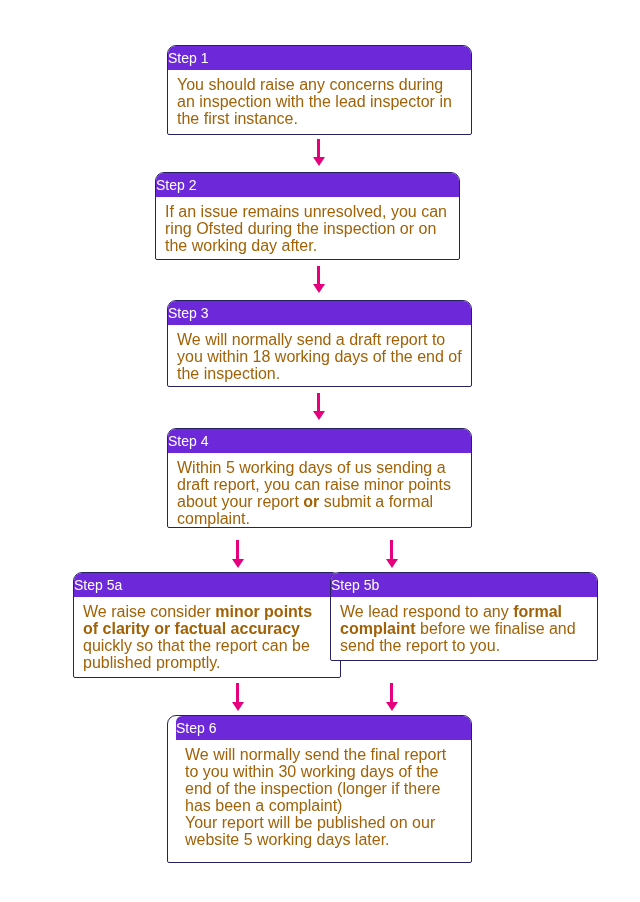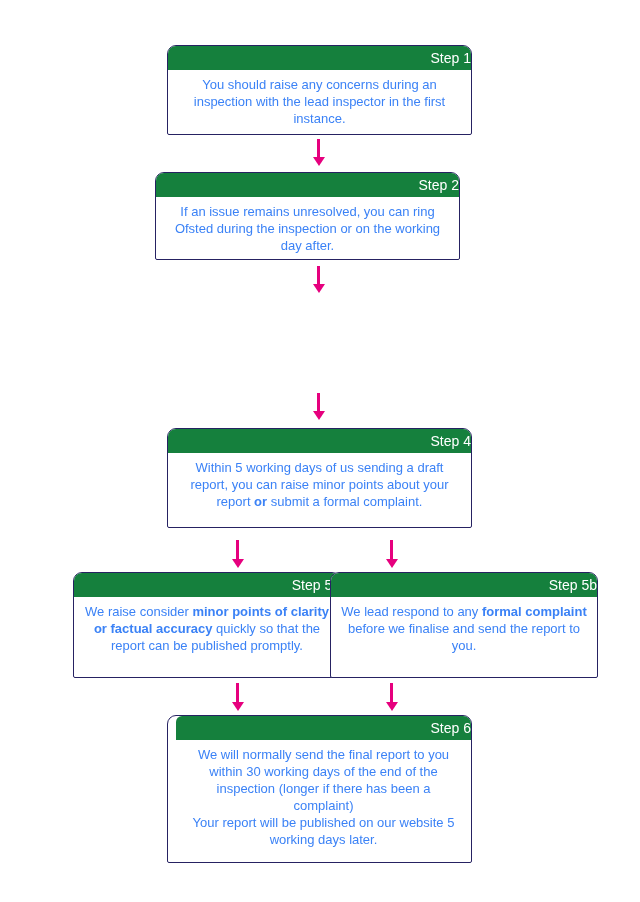--- a/index.html
+++ b/index.html
@@ -5,36 +5,36 @@
   html,body{margin:0;padding:0;background:#ffffff;}
   .page{
     position:relative;width:640px;height:902px;background:#ffffff;
     font-family:"Liberation Sans","DejaVu Sans",sans-serif;overflow:hidden;
   }
   .box{
     position:absolute;background:#ffffff;border:1.5px solid #262262;
     border-radius:9px 9px 2px 2px;box-sizing:border-box;overflow:hidden;
   }
   .hdr{
-    background:#15803d;color:#ffffff;height:24px;line-height:24px;
-    text-align:right;font-size:14px;border-radius:6px 6px 0 0;
+    background:#6d28d9;color:#ffffff;height:24px;line-height:24px;
+    text-align:left;font-size:14px;border-radius:6px 6px 0 0;
   }
   .bod{
-    padding:6px 9px 0 9px;text-align:center;font-size:13px;
-    line-height:17px;color:#3b82f6;
+    padding:6px 9px 0 9px;font-size:16px;
+    line-height:17px;color:#a16207;
   }
   .bod p{margin:0;}
   .bod b{font-weight:bold;}
   
   .s1 {left:167px;top:45px; width:305px;height:90px;}
   .s2 {left:155px;top:172px;width:305px;height:88px;}
   .s3 {left:167px;top:300px;width:305px;height:87px;}
   .s4 {left:167px;top:428px;width:305px;height:100px;}
   .s5a{left:37px; top:572px;width:268px;height:106px;margin-left:36px;}
-  .s5b{left:330px;top:572px;width:268px;height:106px;}
+  .s5b{left:330px;top:572px;width:268px;height:89px;}
   .s6 {left:167px;top:715px;width:305px;height:148px;padding-left:8px;}
   
   .arrow{position:absolute;width:13px;display:flex;flex-direction:column;align-items:center;}
   .stem{width:3px;background:#e6007e;flex:1 1 auto;}
   .head{width:0;height:0;border-left:6.5px solid transparent;border-right:6.5px solid transparent;border-top:9px solid #e6007e;}
   .a1 {left:312px;top:139px;height:27px;}
   .a2 {left:312px;top:266px;height:27px;}
   .a3 {left:312px;top:393px;height:27px;}
   .a4l{left:231px;top:540px;height:28px;}
   .a4r{left:385px;top:540px;height:28px;}
@@ -67,20 +67,28 @@
     <div class="bod">
       <p><span>If an issue remains unresolved, you can ring Ofsted during the inspection or on the working day after.</span></p>
     </div>
   </div>
 
   <div class="arrow a2">
     <div class="stem"></div>
     <div class="head"></div>
   </div>
 
+  <div class="box s3">
+    <div class="hdr">
+      <span>Step 3</span>
+    </div>
+    <div class="bod">
+      <p><span>We will normally send a draft report to you within 18 working days of the end of the inspection.</span></p>
+    </div>
+  </div>
 
   <div class="arrow a3">
     <div class="stem"></div>
     <div class="head"></div>
   </div>
 
   <div class="box s4">
     <div class="hdr">
       <span>Step 4</span>
     </div>

